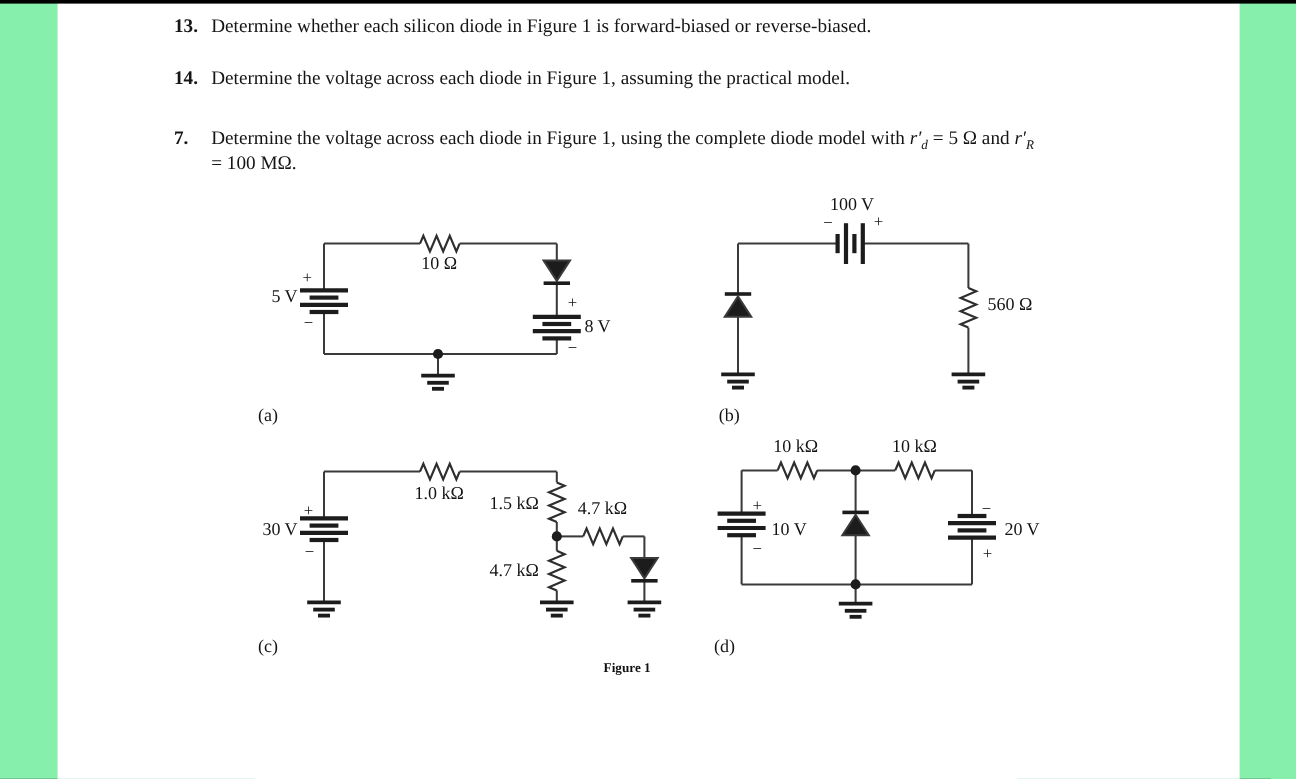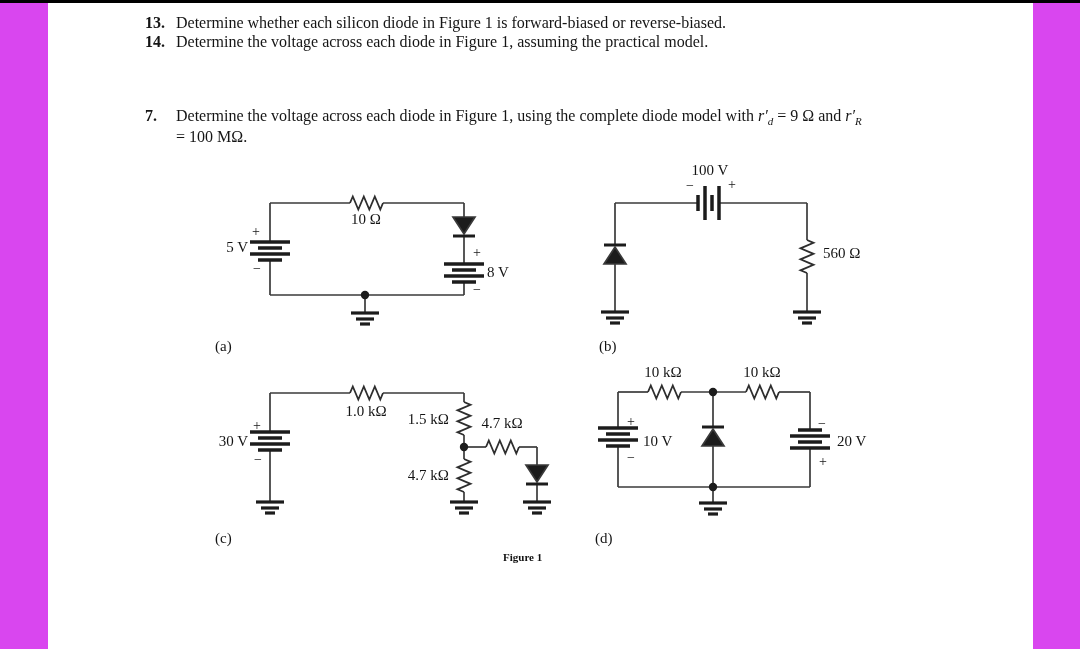--- a/index.html
+++ b/index.html
@@ -1,18 +1,18 @@
 <!DOCTYPE html>
 <html><head>
 <meta charset="utf-8">
 <style>
   html,body{margin:0;padding:0;}
   body{width:1080px;height:649px;background:#000;overflow:hidden;
        font-family:"Liberation Serif","DejaVu Serif",serif;}
-  .screen{position:relative;width:1080px;height:649px;background:#d946ef;}
+  .screen{position:relative;width:1080px;height:649px;background:#86efac;}
   .paper{position:absolute;left:48px;top:0;width:985px;height:649px;background:#ffffff;}
   .top-bar{position:absolute;left:0;top:0;width:1080px;height:3px;background:#000;}
   .q{position:absolute;left:145px;font-size:16px;color:#151515;white-space:nowrap;line-height:19px;}
   .qnum{font-weight:bold;display:inline-block;width:31px;}
   .qcont{left:176px;}
   .rsym{font-style:italic;}
   .rsym sub{font-size:11px;font-style:italic;}
   .figure-caption{position:absolute;left:503px;top:551px;font-size:11px;font-weight:bold;color:#111;}
   svg{position:absolute;left:0;top:0;}
   text{font-family:"Liberation Serif","DejaVu Serif",serif;fill:#141414;}
@@ -22,25 +22,25 @@
 </head>
 <body>
 
 <div class="screen">
   <div class="paper"></div>
   <div class="top-bar"></div>
 
   <div class="q" style="top:13px">
     <span class="qnum">13.</span><span>Determine whether each silicon diode in Figure 1 is forward-biased or reverse-biased.</span>
   </div>
-  <div class="q" style="top:32px">
+  <div class="q" style="top:56px">
     <span class="qnum">14.</span><span>Determine the voltage across each diode in Figure 1, assuming the practical model.</span>
   </div>
   <div class="q" style="top:106px">
-    <span class="qnum">7.</span><span><span>Determine the voltage across each diode in Figure 1, using the complete diode model with </span><i class="rsym"><span>r′</span><sub>d</sub></i><span> = 9 Ω and </span><i class="rsym"><span>r′</span><sub>R</sub></i></span>
+    <span class="qnum">7.</span><span><span>Determine the voltage across each diode in Figure 1, using the complete diode model with </span><i class="rsym"><span>r′</span><sub>d</sub></i><span> = 5 Ω and </span><i class="rsym"><span>r′</span><sub>R</sub></i></span>
   </div>
   <div class="q qcont" style="top:127px">= 100 MΩ.</div>
 
   <svg width="1080" height="649" viewBox="0 0 1080 649">
     <defs>
       <polyline id="rz" points="0,0 2.8,-6.5 8.3,6.5 13.8,-6.5 19.3,6.5 24.8,-6.5 30.3,6.5 33,0" fill="none" stroke="#2e2e2e" stroke-width="1.8"></polyline>
       <g id="batL">
         <line x1="-20" y1="0" x2="20" y2="0" stroke="#1c1c1c" stroke-width="3.5"></line>
         <line x1="-12" y1="6" x2="12" y2="6" stroke="#1c1c1c" stroke-width="3.5"></line>
         <line x1="-20" y1="12" x2="20" y2="12" stroke="#1c1c1c" stroke-width="3.5"></line>

